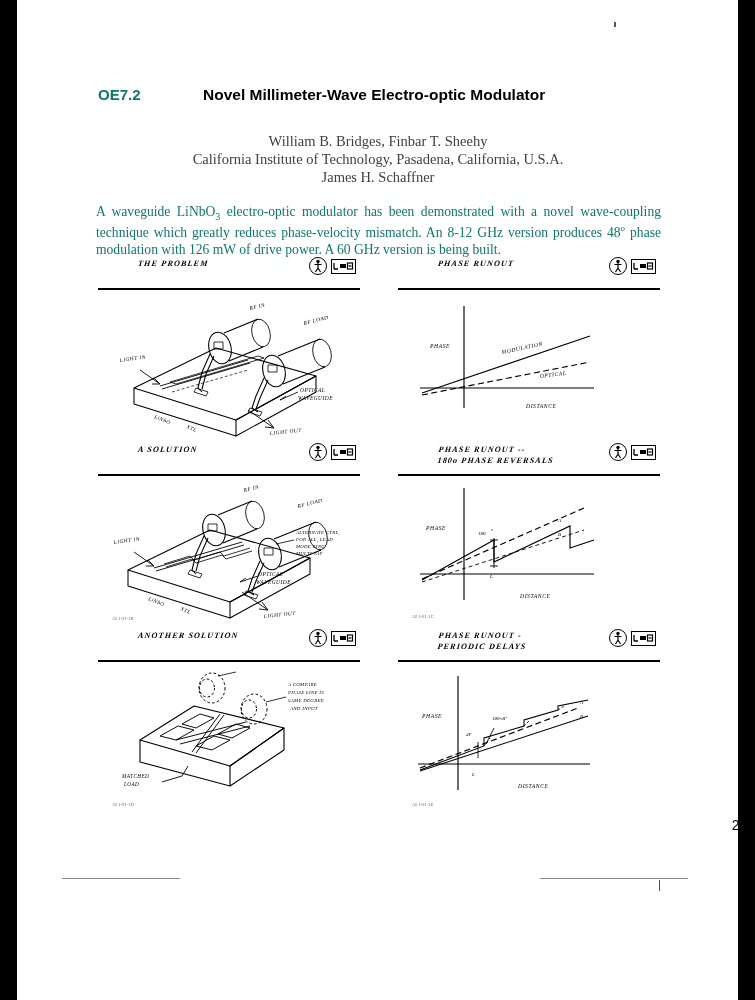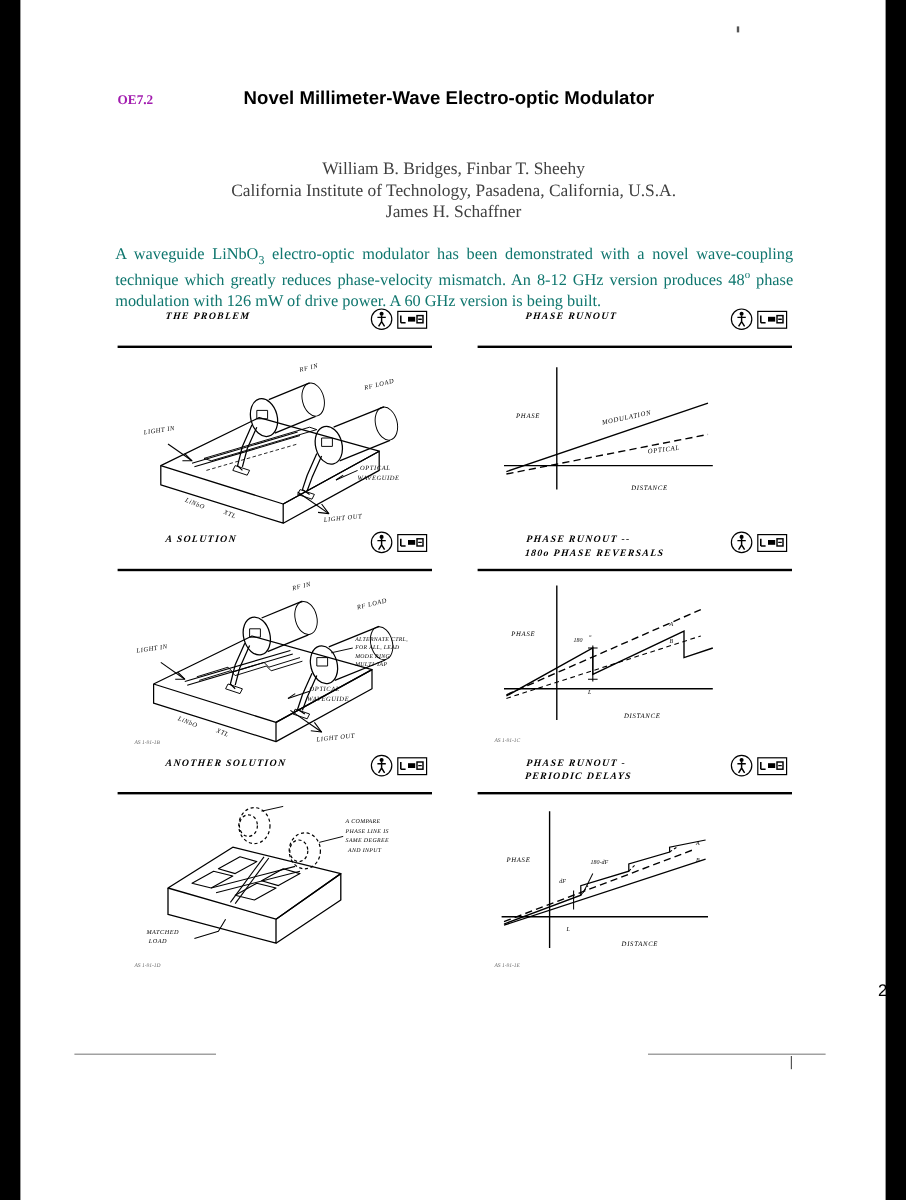--- a/index.html
+++ b/index.html
@@ -34,32 +34,33 @@
   
   .header-row {
     position: absolute;
     left: 98px;
     top: 74px;
     width: 560px;
     display: flex;
     align-items: baseline;
   }
   .paper-code {
-    font-family: Liberation Serif, serif;
+    font-family: Liberation Sans, sans-serif;
     font-weight: bold;
-    font-size: 11px;
-    color: #a21caf;
+    font-size: 15px;
+    color: #0f766e;
     letter-spacing: 0px;
     width: 105px;
   }
   .paper-title {
     font-family: "Liberation Sans", sans-serif;
     font-weight: bold;
     font-size: 15.5px;
     color: #000;
+    margin-top: 12px;
   }
 
   
   .authors {
     position: absolute;
     left: 98px;
     top: 133px;
     width: 560px;
     text-align: center;
     font-size: 14.5px;

